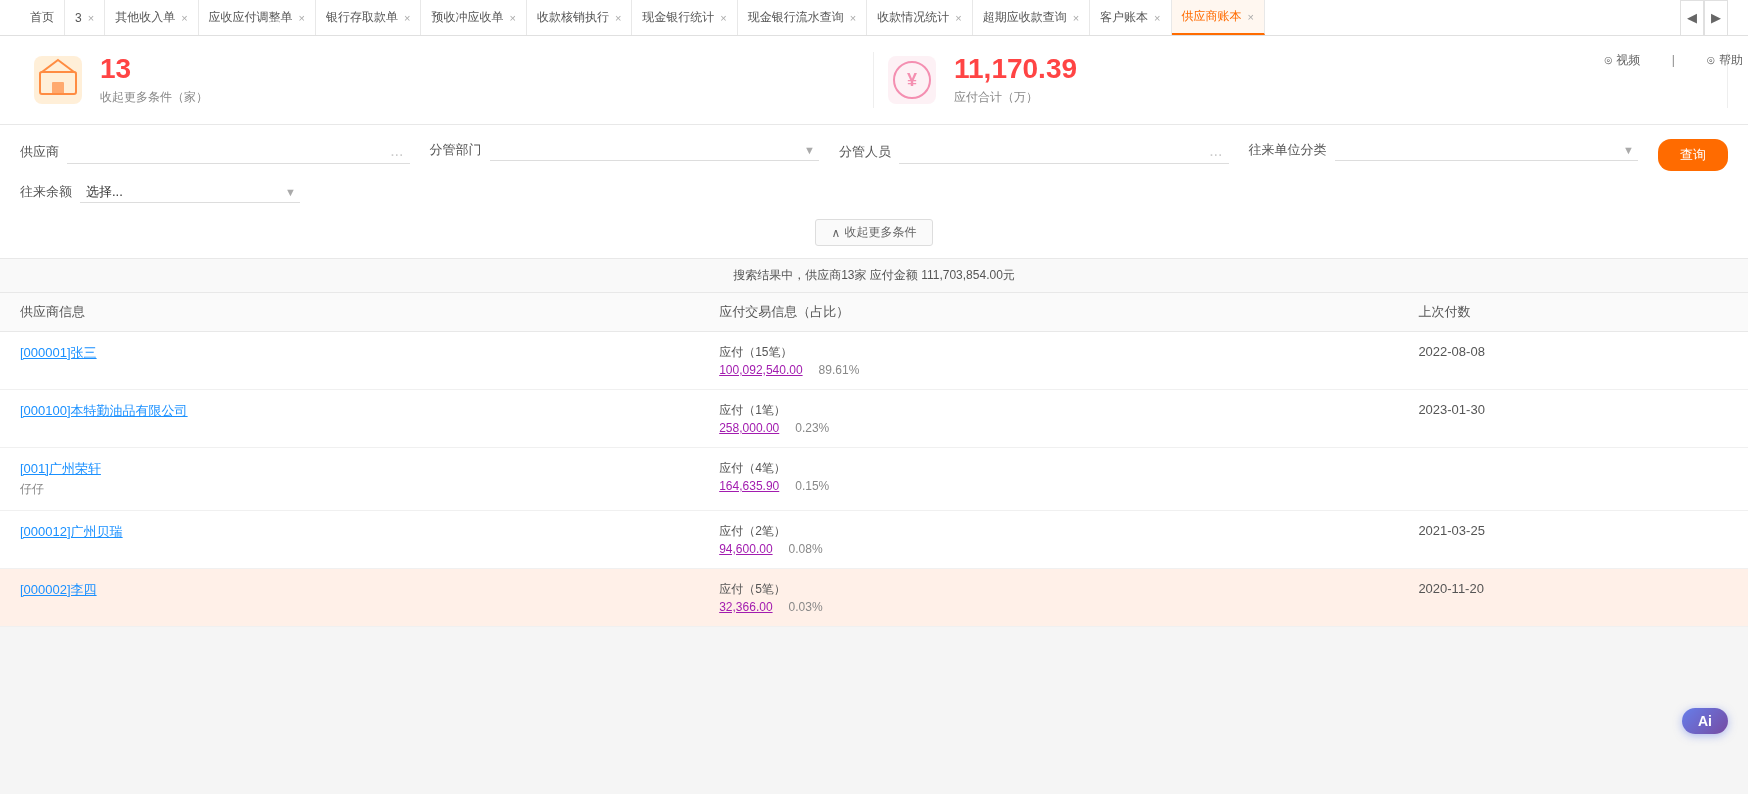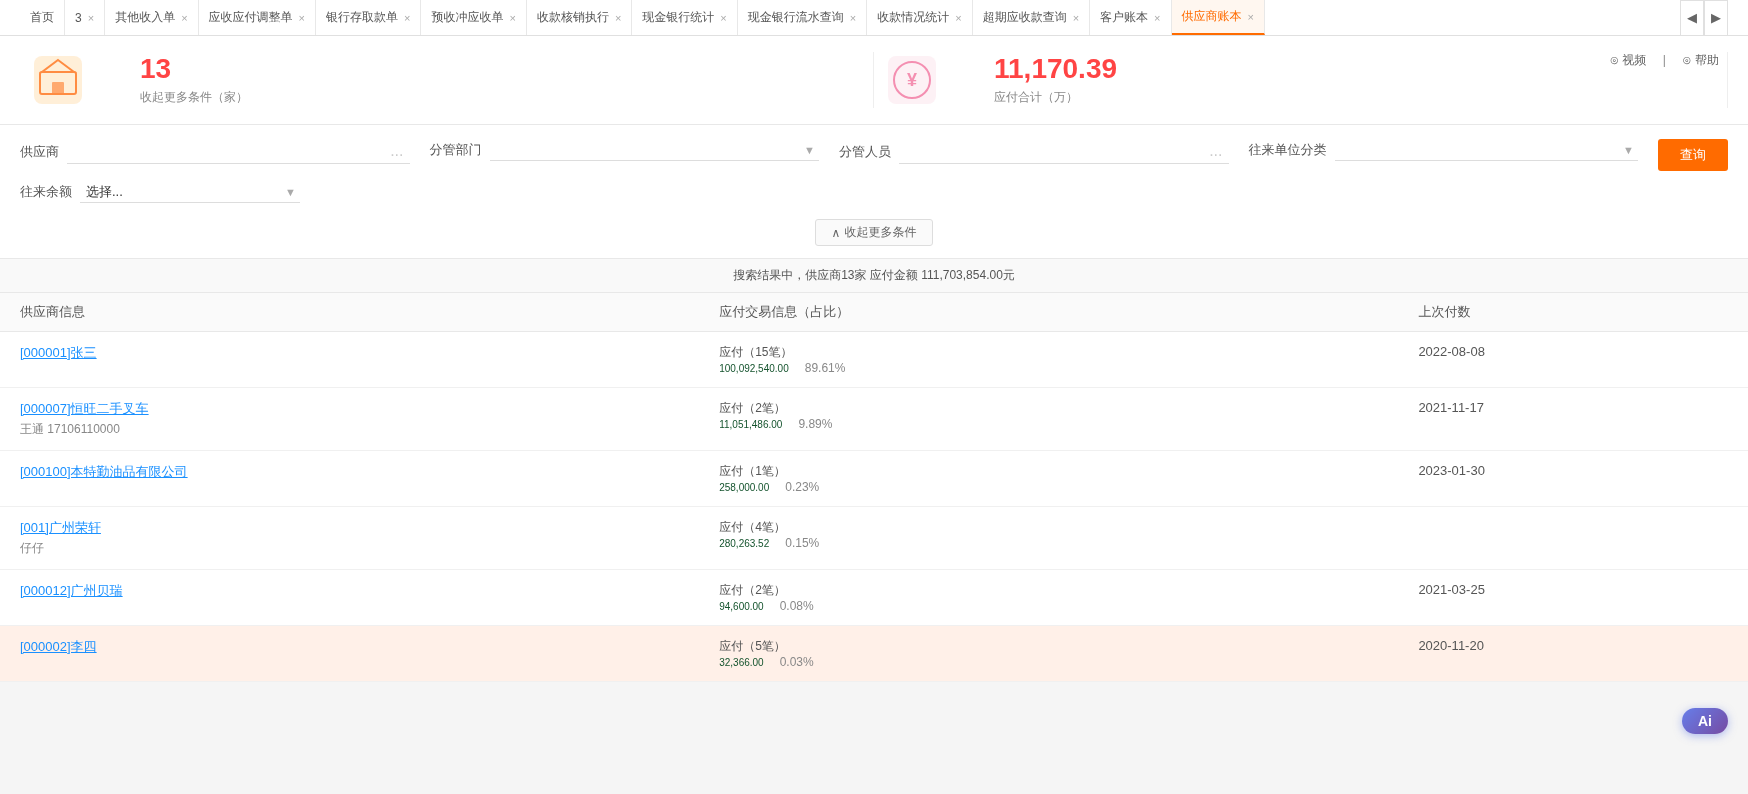--- a/index.html
+++ b/index.html
@@ -67,30 +67,30 @@
       border-right: 1px solid #eee;
       flex: 1;
     }
     .stat-block:last-child { border-right: none; }
     .stat-icon {
       width: 56px;
       height: 56px;
       margin-right: 14px;
       flex-shrink: 0;
     }
-    .stat-content { display: flex; flex-direction: column; margin-left: 40px; }
+    .stat-content { display: flex; flex-direction: column; }
     .stat-number { font-size: 28px; font-weight: bold; color: #ff4444; line-height: 1.1; }
     .stat-number.black { color: #222; }
     .stat-label { font-size: 12px; color: #888; margin-top: 4px; }
     .stat-help {
       position: absolute;
-      right: 29px;
+      right: 5px;
       top: 16px;
       display: flex;
-      gap: 12px;
+      gap: 27px;
       font-size: 12px;
       color: #666;
     }
     .stat-help span { cursor: pointer; }
 
     
     .search-area {
       background: #fff;
       padding: 14px 20px 10px;
       border-bottom: 1px solid #e8e8e8;
@@ -157,21 +157,21 @@
       font-size: 11px;
       position: absolute;
       right: 4px;
       pointer-events: none;
     }
     .search-btn {
       background: #ff6b00;
       color: #fff;
       border: none;
       padding: 7px 22px;
-      border-radius: 3px;
+      border-radius: 13px;
       font-size: 13px;
       cursor: pointer;
       flex-shrink: 0;
     }
     .collapse-btn {
       display: flex;
       align-items: center;
       justify-content: center;
       gap: 4px;
       font-size: 12px;
@@ -252,21 +252,21 @@
       font-size: 13px;
     }
     .supplier-link {
       color: #1a90ff;
       text-decoration: underline;
       cursor: pointer;
       font-size: 13px;
     }
     .supplier-sub { font-size: 12px; color: #888; margin-top: 3px; }
     .trans-label { font-size: 12px; color: #555; }
-    .trans-amount { font-size: 10px; color: #14532d; font-weight: 500; margin-top: 2px; }
+    .trans-amount { font-size: 12px; color: #a21caf; font-weight: 500; margin-top: 2px; text-decoration: underline; }
     .trans-pct { font-size: 12px; color: #888; margin-left: 16px; }
     .trans-row { display: flex; align-items: baseline; }
     .last-pay { font-size: 13px; color: #555; }
 
     
     .table-wrapper { overflow-y: auto; max-height: 430px; }
     .table-wrapper::-webkit-scrollbar { width: 6px; }
     .table-wrapper::-webkit-scrollbar-track { background: #f5f5f5; }
     .table-wrapper::-webkit-scrollbar-thumb { background: #ccc; border-radius: 3px; }
 
@@ -483,54 +483,40 @@
             <div class="trans-label">应付（15笔）</div>
       <div class="trans-row">
         <span class="trans-amount">100,092,540.00</span>
         <span class="trans-pct">89.61%</span>
       </div>
           </td>
           <td><span class="last-pay">2022-08-08</span></td>
         </tr>
         <tr>
           <td>
-            <div><a class="supplier-link">[000007]恒旺二手叉车</a></div>
-      <div class="supplier-sub">王通  17106110000</div>
-          </td>
-          <td>
-            <div class="trans-label">应付（2笔）</div>
-      <div class="trans-row">
-        <span class="trans-amount">11,051,486.00</span>
-        <span class="trans-pct">9.89%</span>
-      </div>
-          </td>
-          <td><span class="last-pay">2021-11-17</span></td>
-        </tr>
-        <tr>
-          <td>
             <div><a class="supplier-link">[000100]本特勤油品有限公司</a></div>
       </td>
           <td>
             <div class="trans-label">应付（1笔）</div>
       <div class="trans-row">
         <span class="trans-amount">258,000.00</span>
         <span class="trans-pct">0.23%</span>
       </div>
           </td>
           <td><span class="last-pay">2023-01-30</span></td>
         </tr>
         <tr>
           <td>
             <div><a class="supplier-link">[001]广州荣轩</a></div>
       <div class="supplier-sub">仔仔</div>
           </td>
           <td>
             <div class="trans-label">应付（4笔）</div>
       <div class="trans-row">
-        <span class="trans-amount">280,263.52</span>
+        <span class="trans-amount">164,635.90</span>
         <span class="trans-pct">0.15%</span>
       </div>
           </td>
           <td><span class="last-pay"></span></td>
         </tr>
         <tr>
           <td>
             <div><a class="supplier-link">[000012]广州贝瑞</a></div>
       </td>
           <td>

